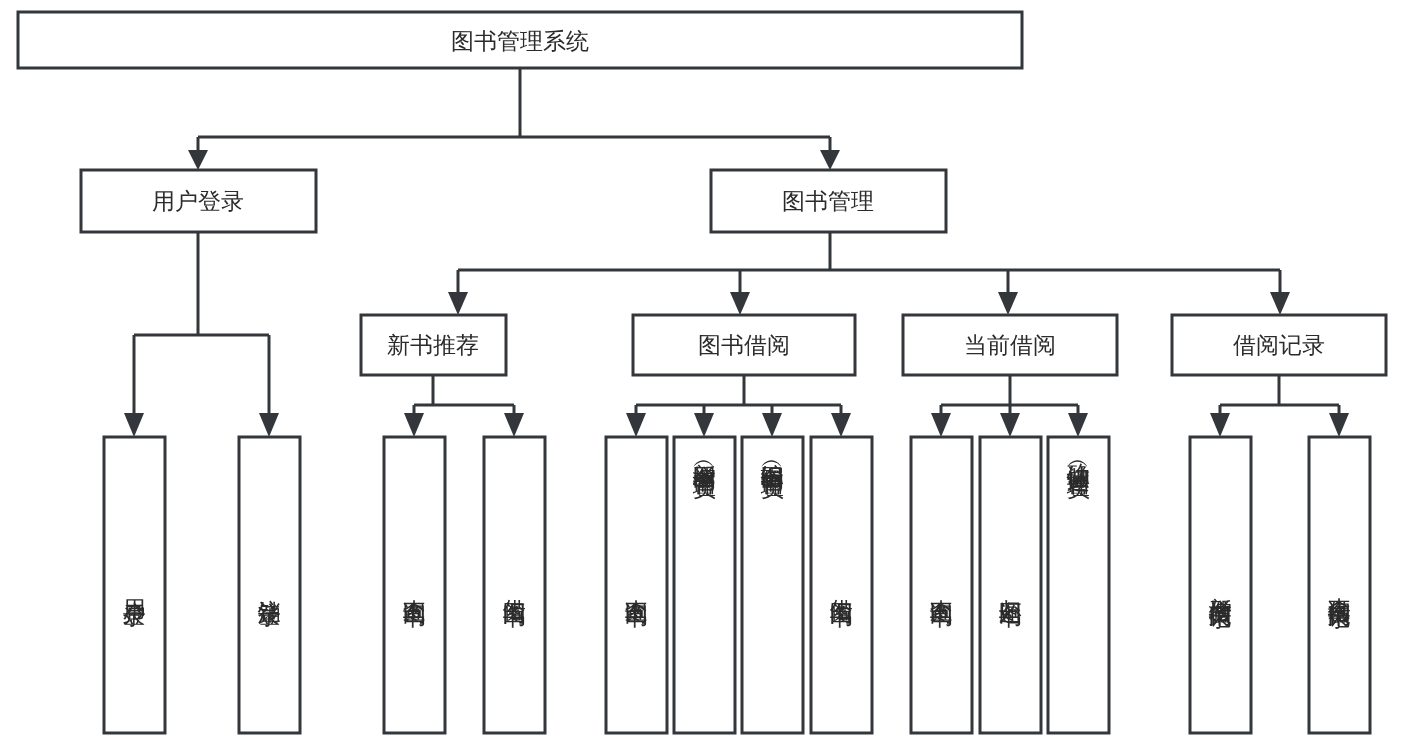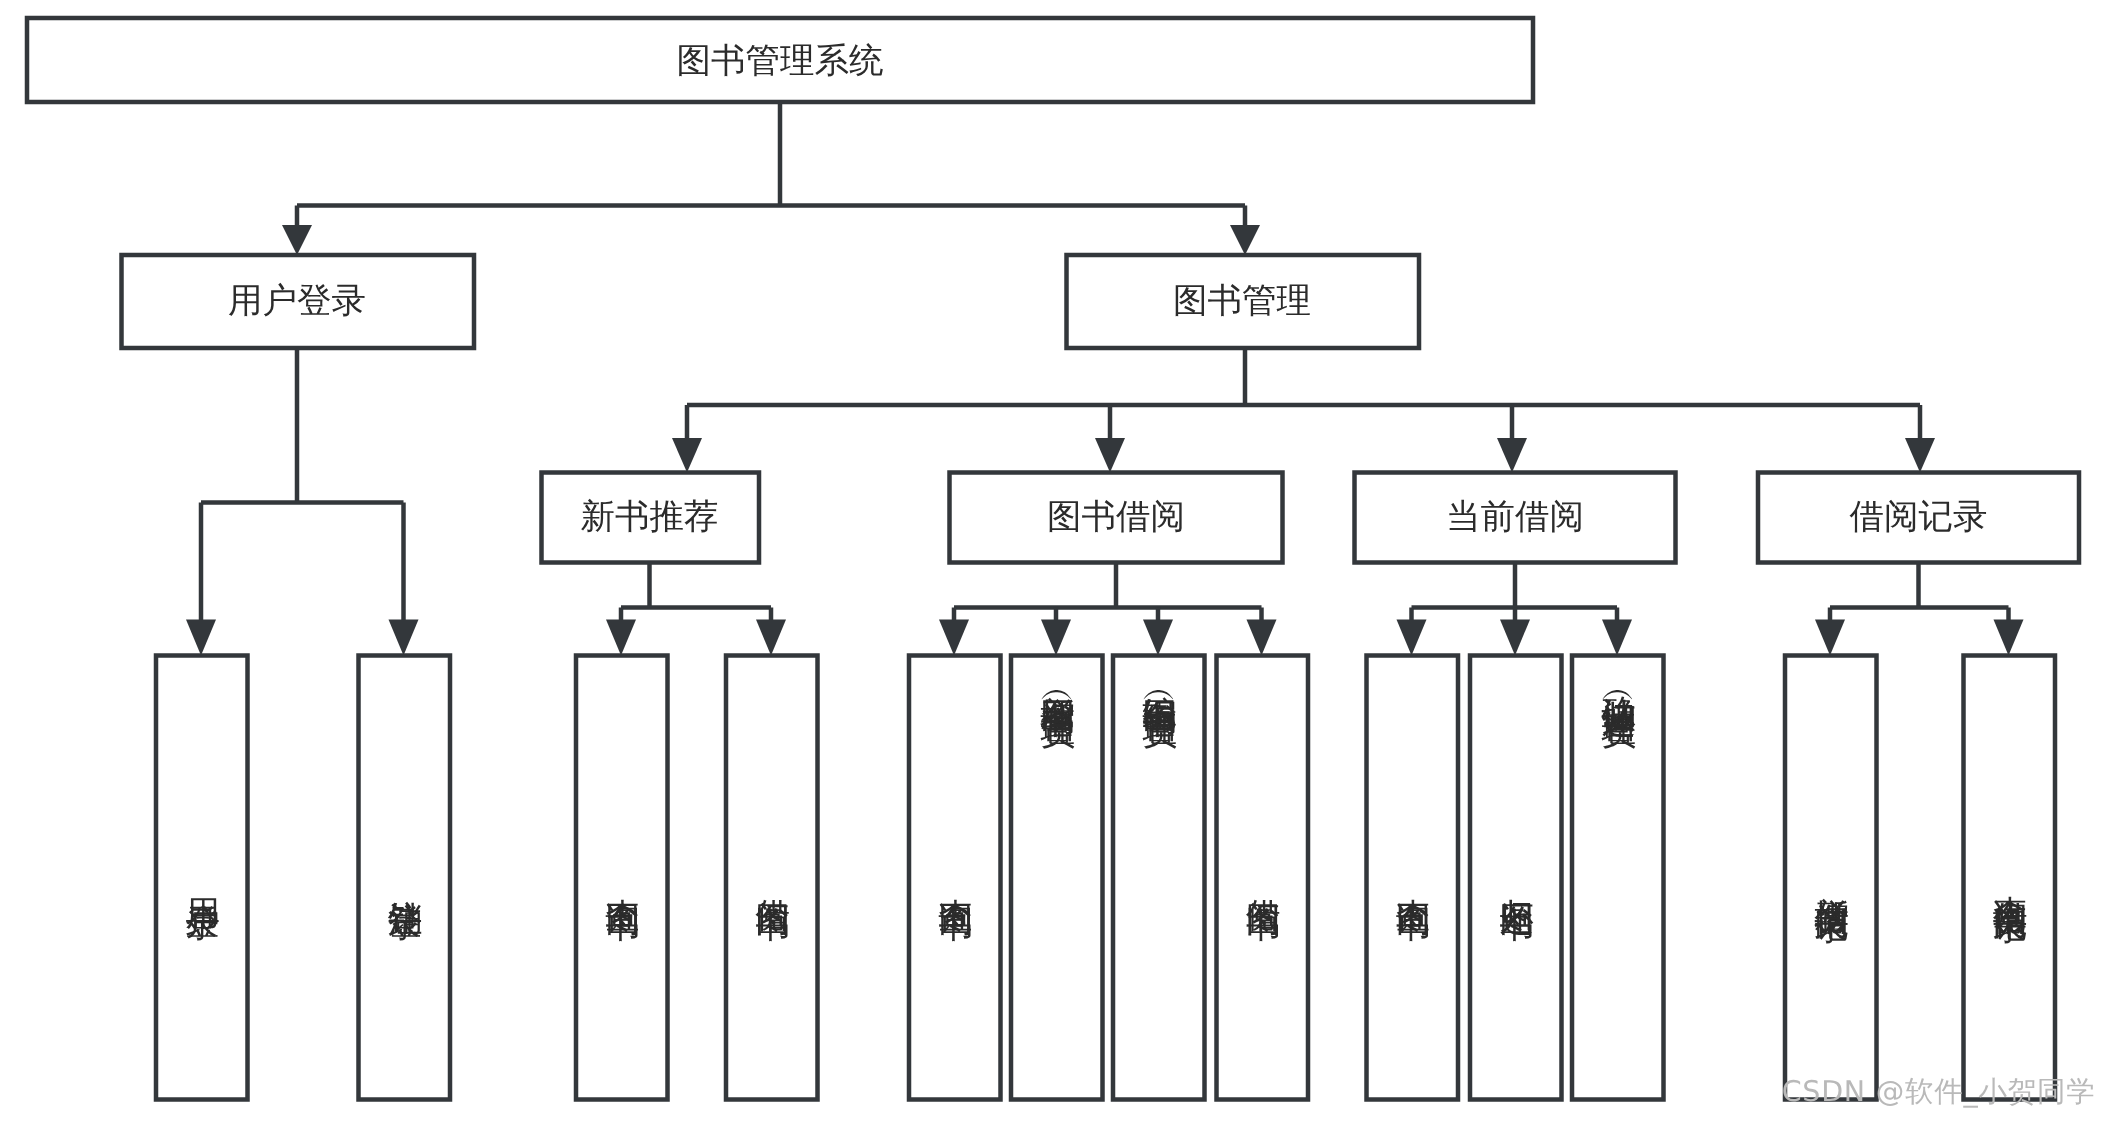--- a/index.html
+++ b/index.html
@@ -243,15 +243,14 @@
     <span class="leaf-label" style="margin-top:8px;">确认归还（管理员）</span>
   </div>
 
   <div class="leaf-label-wrap" style="left:1190px; top:437px; width:61px; height:296px;">
     <span class="leaf-label">新增借阅记录</span>
   </div>
   <div class="leaf-label-wrap" style="left:1309px; top:437px; width:61px; height:296px;">
     <span class="leaf-label">查询借阅记录</span>
   </div>
 
-  <div class="watermark">CSDN @软件_小贺同学</div>
 
 </div>
 
 </body></html>

